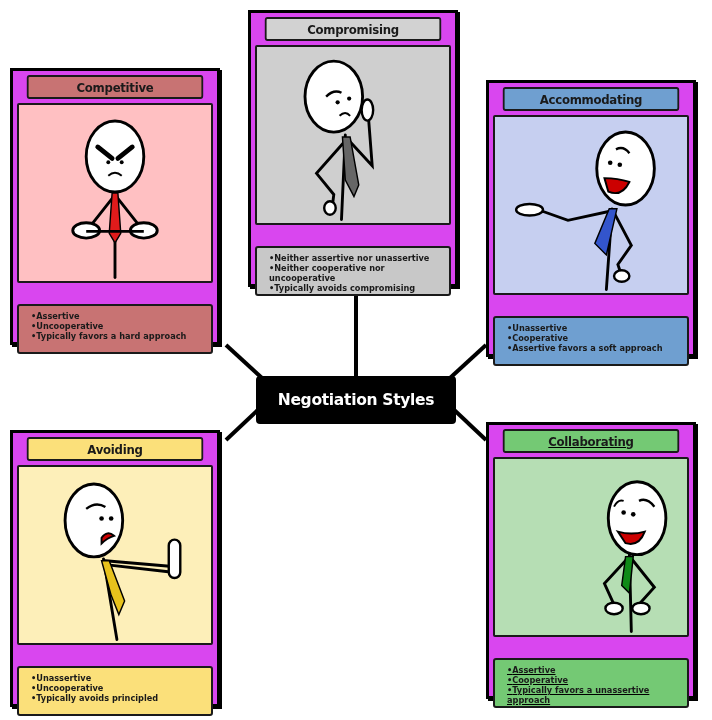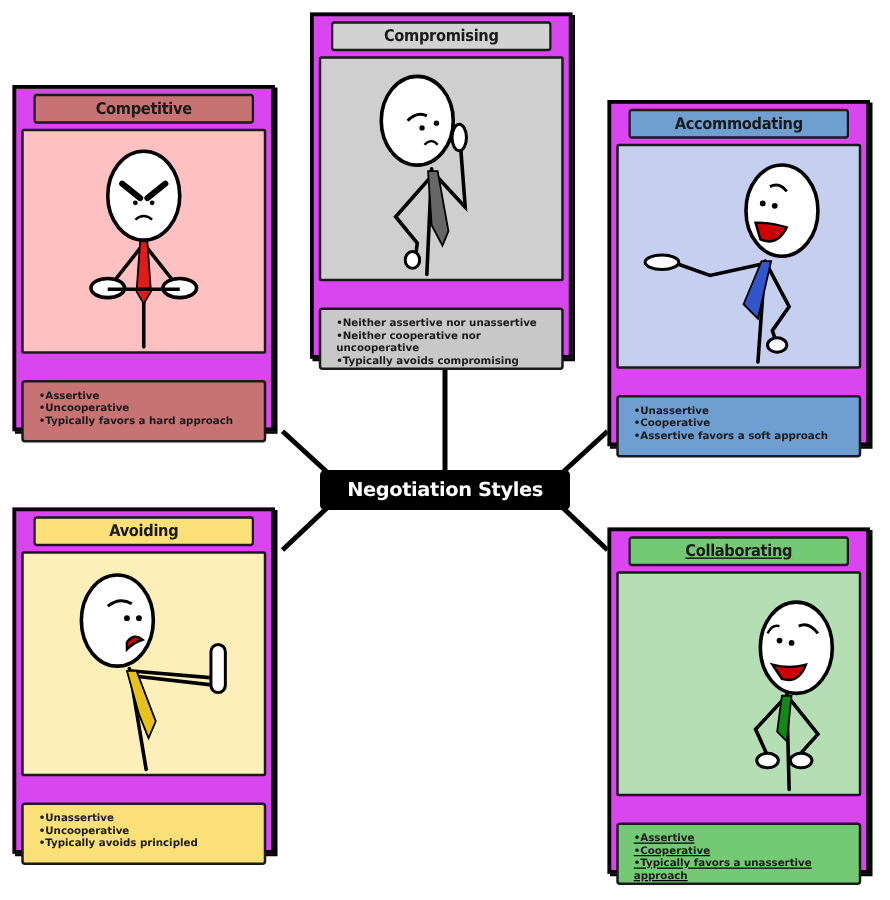--- a/index.html
+++ b/index.html
@@ -14,21 +14,21 @@
                 color: #1a1a1a; letter-spacing: -0.3px; transform: scaleX(0.9); }
   .card-title span { display: inline-block; }
   .card-image { margin-top: 4px; height: 180px; border: 2px solid #1a1a1a; border-radius: 2px;
                 box-sizing: border-box; overflow: hidden; position: relative; }
   .card-image svg { width: 100%; height: 100%; display: block; }
   .card-notes { margin-top: 21px; height: 50px; border: 2px solid #1a1a1a; border-radius: 3px; box-sizing: border-box;
                 padding: 5px 12px; font-family: "DejaVu Sans", sans-serif; font-weight: bold; font-size: 8.2px;
                 line-height: 10px; color: #1a1a1a; }
   .card-notes ul { list-style: none; margin: 0; padding: 0; }
   .card-notes li::before { content: "\2022 "; }
-  .center-label { position: absolute; left: 256px; top: 376px; width: 200px; height: 32px;
+  .center-label { position: absolute; left: 256px; top: 376px; width: 200px; height: 48px;
                   background: #000; border-radius: 4px; color: #fff; display: flex; align-items: center;
                   justify-content: center; font-family: "DejaVu Sans", sans-serif; font-weight: bold; font-size: 15.5px;
                   letter-spacing: -0.3px; }
 </style>
 </head>
 <body>
 
 <svg id="connectors" viewBox="0 0 712 720">
   <g stroke="#000" stroke-width="4" fill="none">
     <line x1="356" y1="292" x2="356" y2="380"></line>
@@ -123,21 +123,21 @@
   </div>
   <div class="card-notes" style="background:#6f9fd0;">
     <ul>
       <li>Unassertive</li>
       <li>Cooperative</li>
       <li>Assertive favors a soft approach</li>
     </ul>
   </div>
 </div>
 
-<div class="card" style="left:10px; top:406px;">
+<div class="card" style="left:10px; top:430px;">
   <div class="card-title" style="background:#fbe07a;">
     <span>Avoiding</span>
   </div>
   <div class="card-image" style="background:#fdefb9;">
     <svg viewBox="0 0 200 176">
       <g stroke="#000" stroke-width="3" fill="none" stroke-linecap="round">
         <line x1="88" y1="92" x2="102" y2="176"></line>
         <polyline points="90,94 160,100"></polyline>
         <polyline points="90,98 160,106"></polyline>
       </g>

